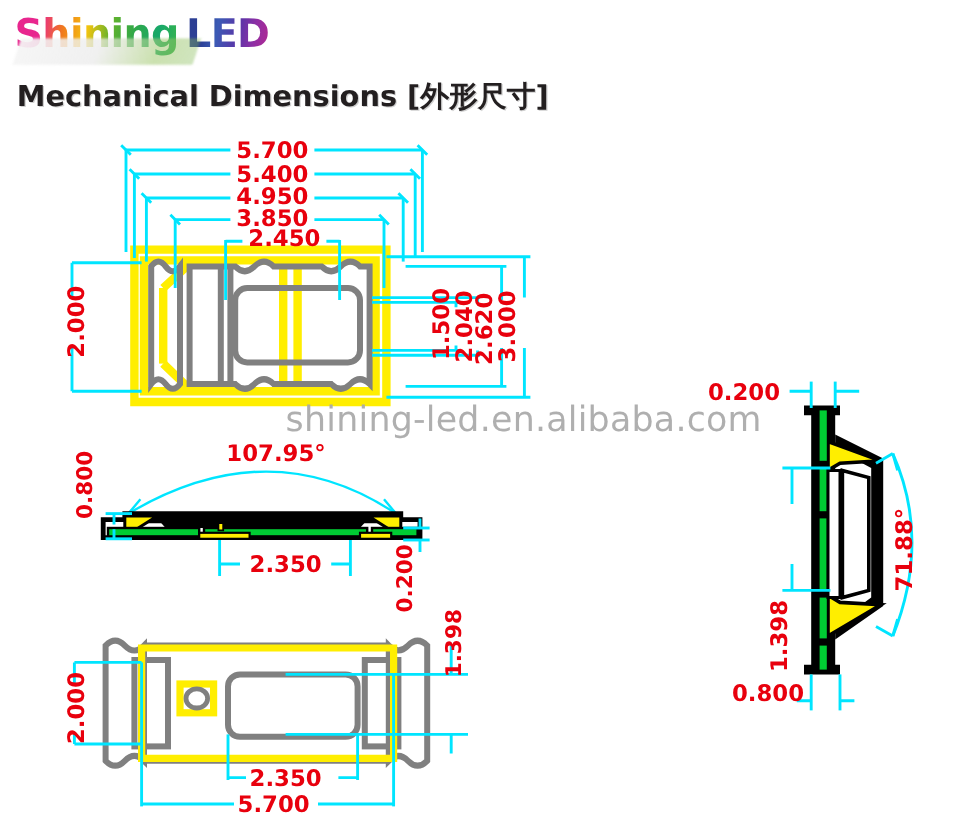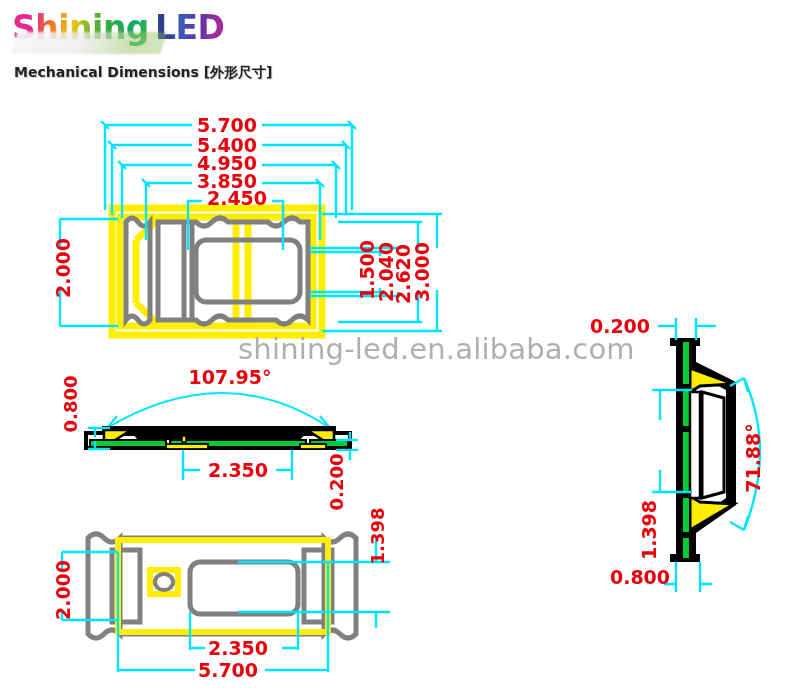--- a/index.html
+++ b/index.html
@@ -66,21 +66,21 @@
       rgba(160,200,110,0.55) 78%,
       rgba(120,180,70,0.35) 100%);
     transform: skewX(-18deg);
     filter: blur(1px);
     pointer-events: none;
   }
   #heading {
     position: absolute;
     left: 14px; top: 64px;
     font-family: "DejaVu Sans", sans-serif;
-    font-size: 14px;
+    font-size: 24px;
     font-weight: bold;
     color: #231f20;
     white-space: nowrap;
     text-shadow: 1px 1px 0 rgba(200,200,200,0.85);
   }
 
   
   #drawing {
     position: absolute;
     left: 0; top: 0;

